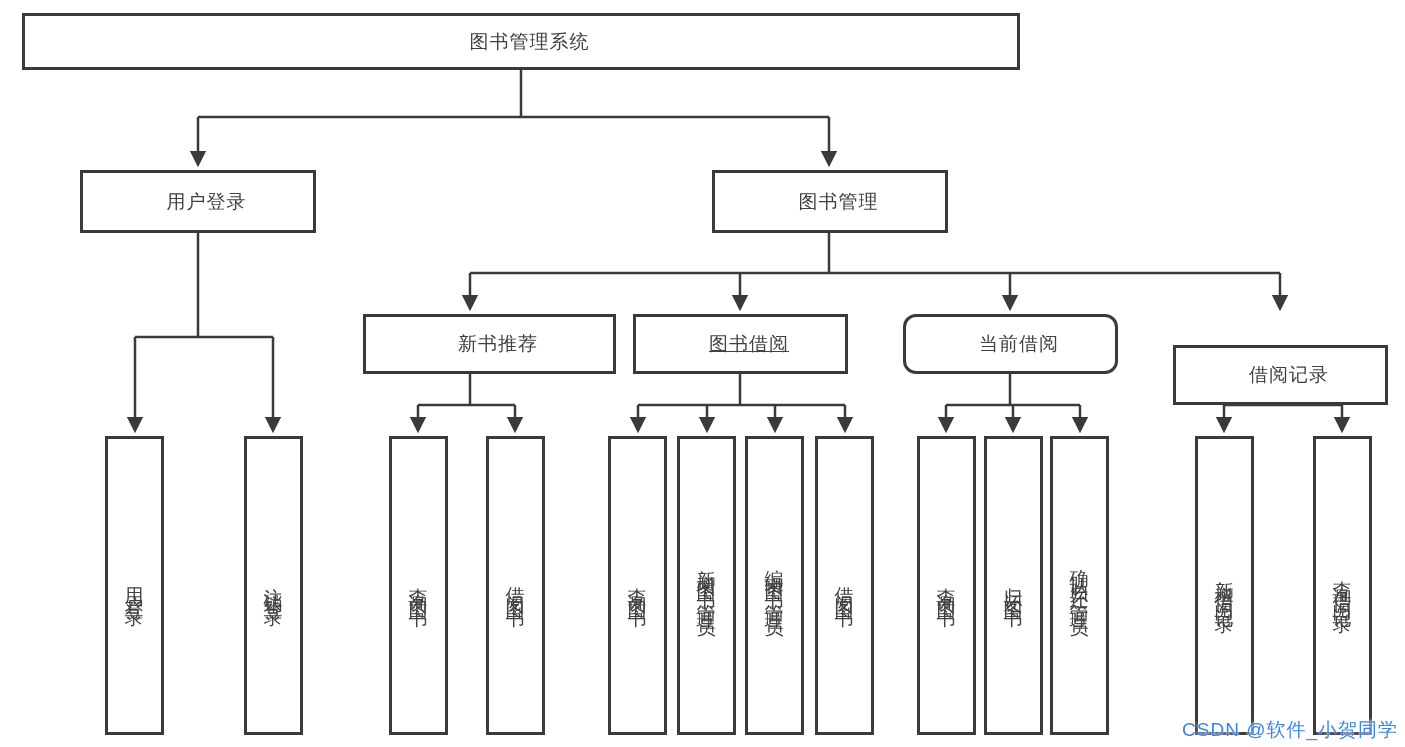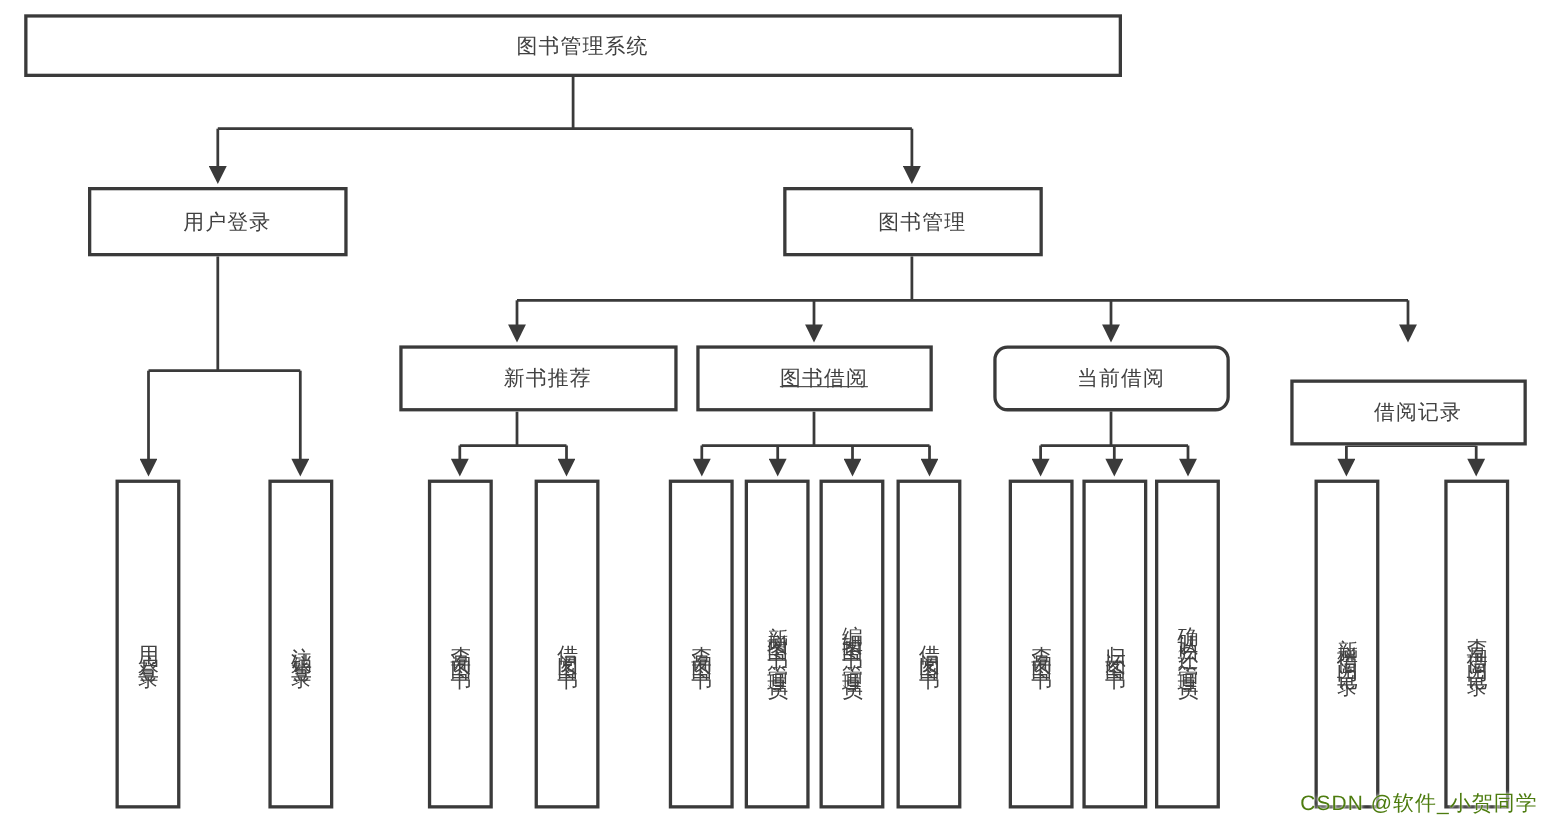--- a/index.html
+++ b/index.html
@@ -47,21 +47,21 @@
     font-size: 19px;
     line-height: 1;
     letter-spacing: 7px;
     color: #414141;
   }
   #watermark {
     position: absolute;
     right: 7px;
     bottom: 4px;
     font-size: 19px;
-    color: #4d7c0f;
+    color: #3b82f6;
     text-shadow: 0 0 2px #ffffff, 0 0 4px #ffffff;
     letter-spacing: 1px;
   }
 </style>
 </head>
 <body>
 
 <div id="canvas">
 
   <svg id="connectors" viewBox="0 0 1405 747" xmlns="http://www.w3.org/2000/svg">

